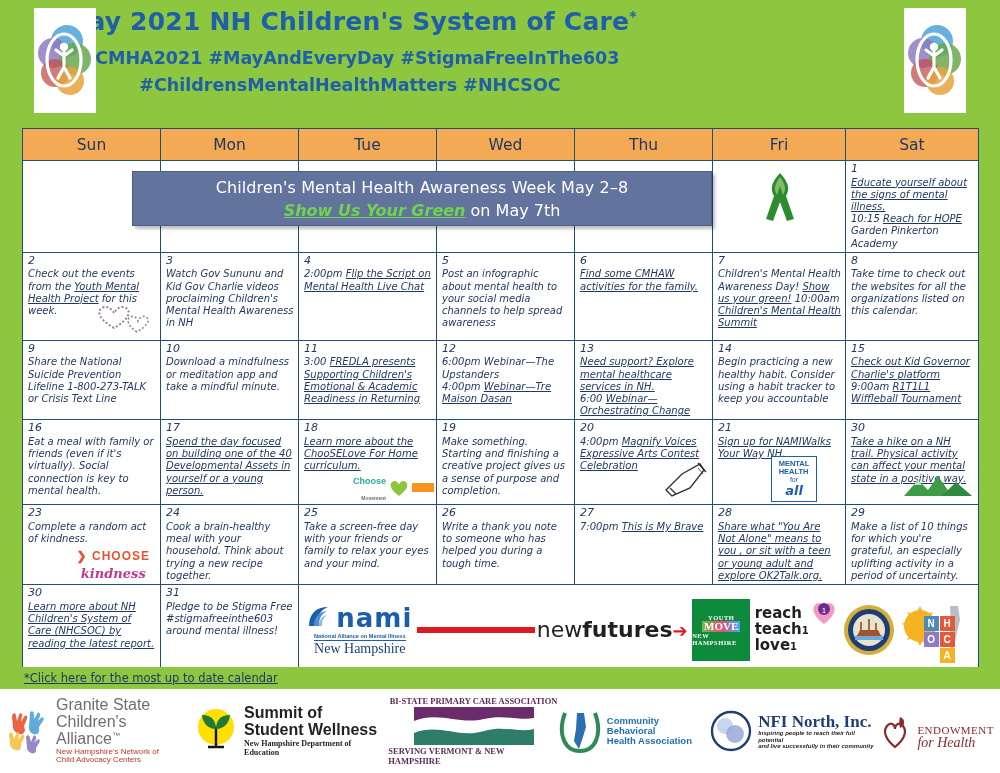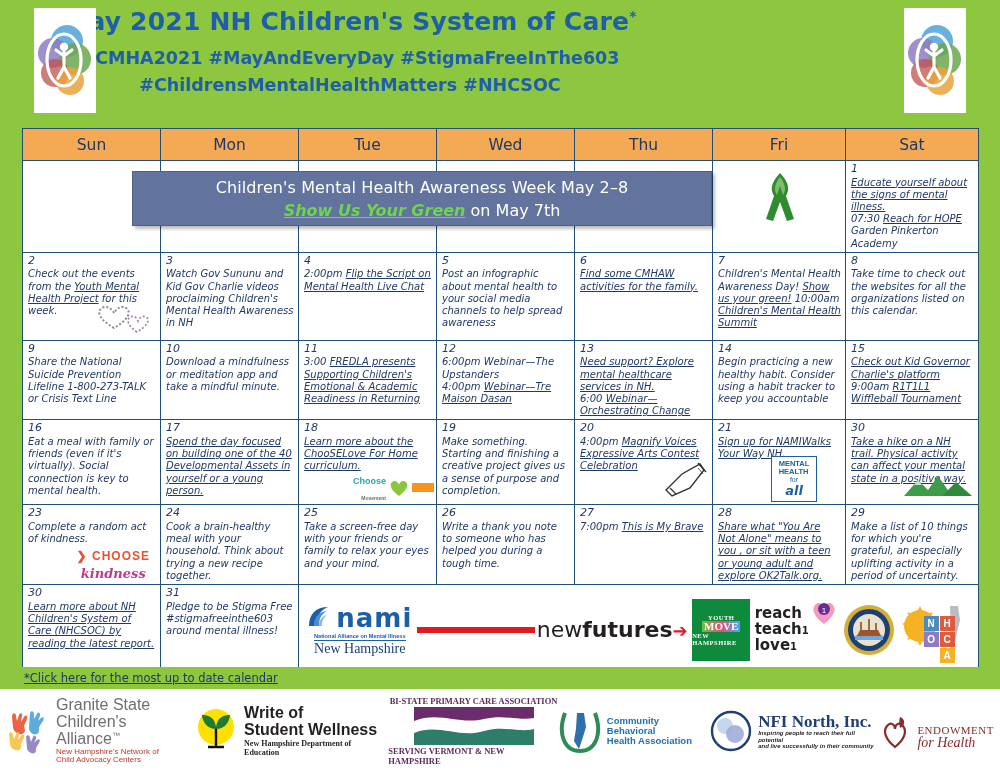--- a/index.html
+++ b/index.html
@@ -218,21 +218,21 @@
             <td class="day"></td>
             <td class="day"></td>
             <td class="day ribbon-cell">
               <svg class="ribbon" width="42" height="56" viewBox="0 0 42 56">
                 <path d="M21 4 C12 14 11 20 15 27 L7 50 L14 52 L21 33 L28 52 L35 50 L27 27 C31 20 30 14 21 4 Z" fill="#2E8B2E"></path>
                 <path d="M21 8 C15 16 15 21 18 26 C19 23 20 20 21 17 C22 20 23 23 24 26 C27 21 27 16 21 8Z" fill="#C6E6A0" opacity=".55"></path>
               </svg>
             </td>
             <td class="day green">
               <div class="dnum">1</div>
-              <div class="dtext"><span class="lk seg">Educate yourself about the signs of mental illness.</span><span class="">07:30 </span><span class="lk ">Reach for HOPE</span> <span class="seg">Garden Pinkerton Academy</span></div>
+              <div class="dtext"><span class="lk seg">Educate yourself about the signs of mental illness.</span><span class="">10:15 </span><span class="lk ">Reach for HOPE</span> <span class="seg">Garden Pinkerton Academy</span></div>
             </td>
           </tr>
           <tr class="week2">
             <td class="day green">
               <div class="dnum">2</div>
               <div class="dtext"><span class="">Check out the events from the </span><span class="lk ">Youth Mental Health Project</span> <span class=""> for this week.</span></div>
               <span class="doodle"><svg width="66" height="34" viewBox="0 0 66 34">
                   <path d="M24 28 C10 20 6 12 12 8 C17 5 22 9 24 13 C26 9 31 5 36 8 C42 12 38 20 24 28Z" fill="none" stroke="#9A7FA0" stroke-width="2" stroke-dasharray="2 2"></path>
                   <path d="M47 32 C38 26 36 20 40 17 C44 15 47 18 48 21 C49 18 53 15 56 17 C61 20 57 26 47 32Z" fill="none" stroke="#9A7FA0" stroke-width="1.6" stroke-dasharray="2 2"></path>
                 </svg></span>
@@ -526,21 +526,21 @@
 
     <div class="fl">
       <svg width="44" height="48" viewBox="0 0 44 48">
         <circle cx="22" cy="20" r="18" fill="#FFE000"></circle>
         <path d="M22 34 L22 20" stroke="#111" stroke-width="2.4" fill="none"></path>
         <path d="M22 22 C10 22 8 10 8 8 C18 8 22 14 22 22Z" fill="#1E7A34"></path>
         <path d="M22 22 C34 22 36 10 36 8 C26 8 22 14 22 22Z" fill="#1E7A34"></path>
         <path d="M14 40 L30 40 M22 34 L22 40" stroke="#111" stroke-width="2.4" fill="none"></path>
       </svg>
       <div class="fl-txt">
-        <div class="bold-blk">Write of</div>
+        <div class="bold-blk">Summit of</div>
         <div class="bold-blk">Student Wellness</div>
         <div class="sml-blk" style="margin-top:2px">New Hampshire Department of Education</div>
       </div>
     </div>
 
     <div class="fl" style="flex-direction:column;gap:1px">
       <div class="serif-sm">BI-STATE PRIMARY CARE ASSOCIATION</div>
       <svg width="120" height="38" viewBox="0 0 120 38">
         <rect x="0" y="0" width="120" height="18" fill="#6B2C6B"></rect>
         <path d="M0 14 C25 4 45 18 70 12 C90 7 105 14 120 11 L120 18 L0 18Z" fill="#fff"></path>

